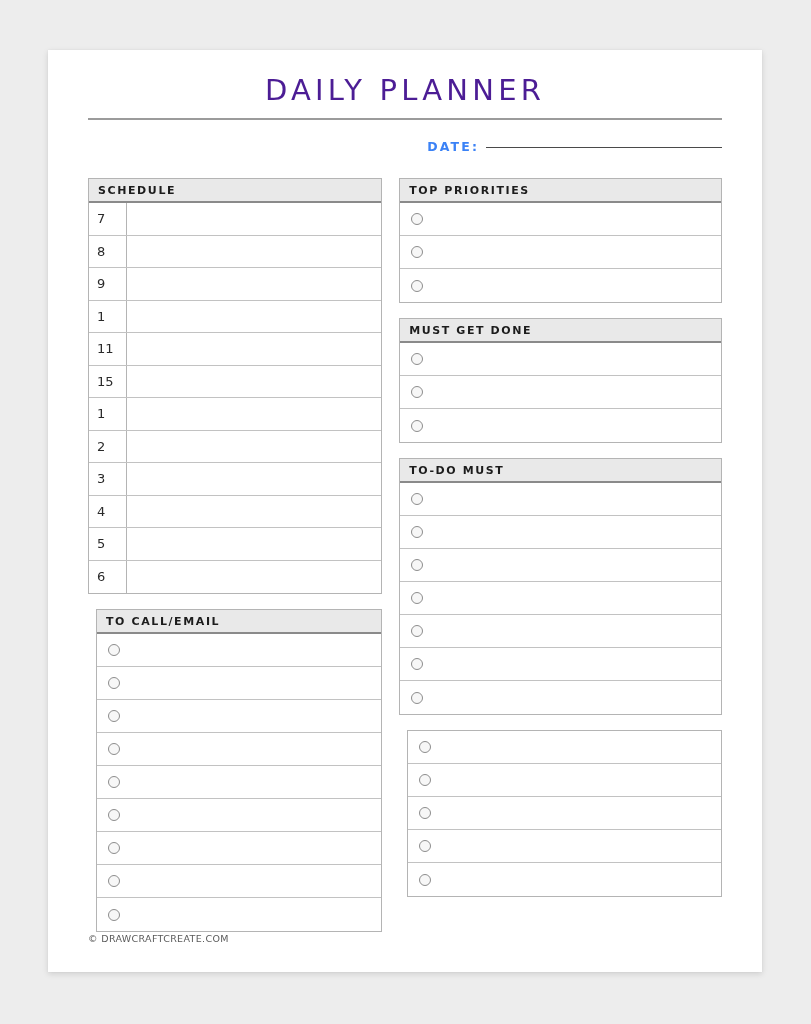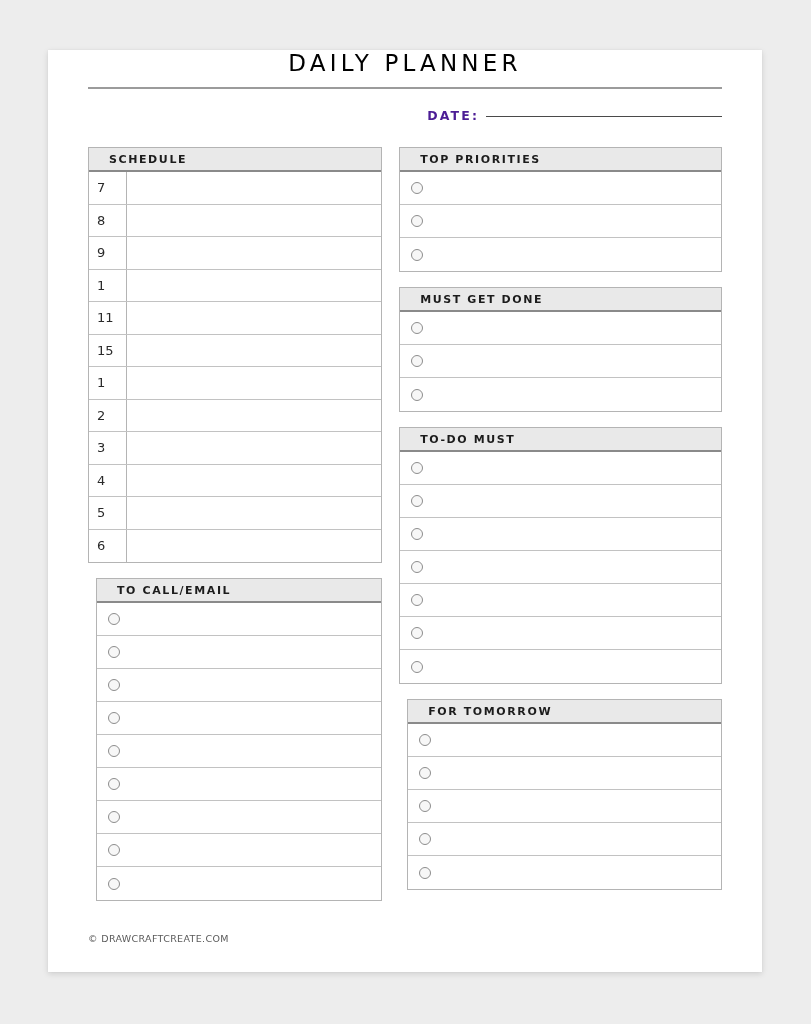--- a/index.html
+++ b/index.html
@@ -29,45 +29,46 @@
     position: absolute;
     left: 40px;
     top: 0;
     width: 634px;
     height: 100%;
   }
 
   
   .title {
     margin: 0;
+    padding-top: 23px;
     text-align: center;
-    font-size: 23px;
+    font-size: 29px;
     font-weight: 400;
     letter-spacing: 4.2px;
-    color: #000000;
+    color: #4c1d95;
     font-family: "DejaVu Sans", sans-serif;
   }
   .title-rule {
     margin-top: 11px;
     height: 2px;
     background: #9b9b9b;
     width: 100%;
   }
 
   .date-row {
     display: flex;
     justify-content: flex-end;
     align-items: baseline;
     margin-top: 19px;
   }
   .date-label {
     font-size: 12.5px;
     font-weight: 700;
     letter-spacing: 2.1px;
-    color: #4c1d95;
+    color: #3b82f6;
     font-family: "DejaVu Sans", sans-serif;
   }
   .date-line {
     width: 236px;
     height: 1px;
     background: #4a4a4a;
     margin-left: 7px;
     position: relative;
     top: -3px;
   }
@@ -89,21 +90,21 @@
     margin-bottom: 15px;
   }
   .card:last-child { margin-bottom: 0; margin-left: 8px; }
 
   .card-header {
     background: #e9e9e9;
     border-bottom: 2px solid #8a8a8a;
     height: 24px;
     display: flex;
     align-items: center;
-    padding-left: 20px;
+    padding-left: 9px;
     box-sizing: border-box;
   }
   .card-header-text {
     font-size: 11px;
     font-weight: 700;
     letter-spacing: 1.6px;
     color: #1c1c1c;
     font-family: "DejaVu Sans", sans-serif;
     white-space: nowrap;
   }
@@ -356,23 +357,20 @@
                 <div class="check-space"></div>
               </div>
               <div class="check-row">
                 <span class="circle"></span>
                 <div class="check-space"></div>
               </div>
             </div>
         </div>
 
         <div class="card">
-          <div class="card-header">
-            <span class="card-header-text">FOR TOMORROW</span>
-          </div>
           <div id="for-tomorrow-rows">
               <div class="check-row">
                 <span class="circle"></span>
                 <div class="check-space"></div>
               </div>
               <div class="check-row">
                 <span class="circle"></span>
                 <div class="check-space"></div>
               </div>
               <div class="check-row">

